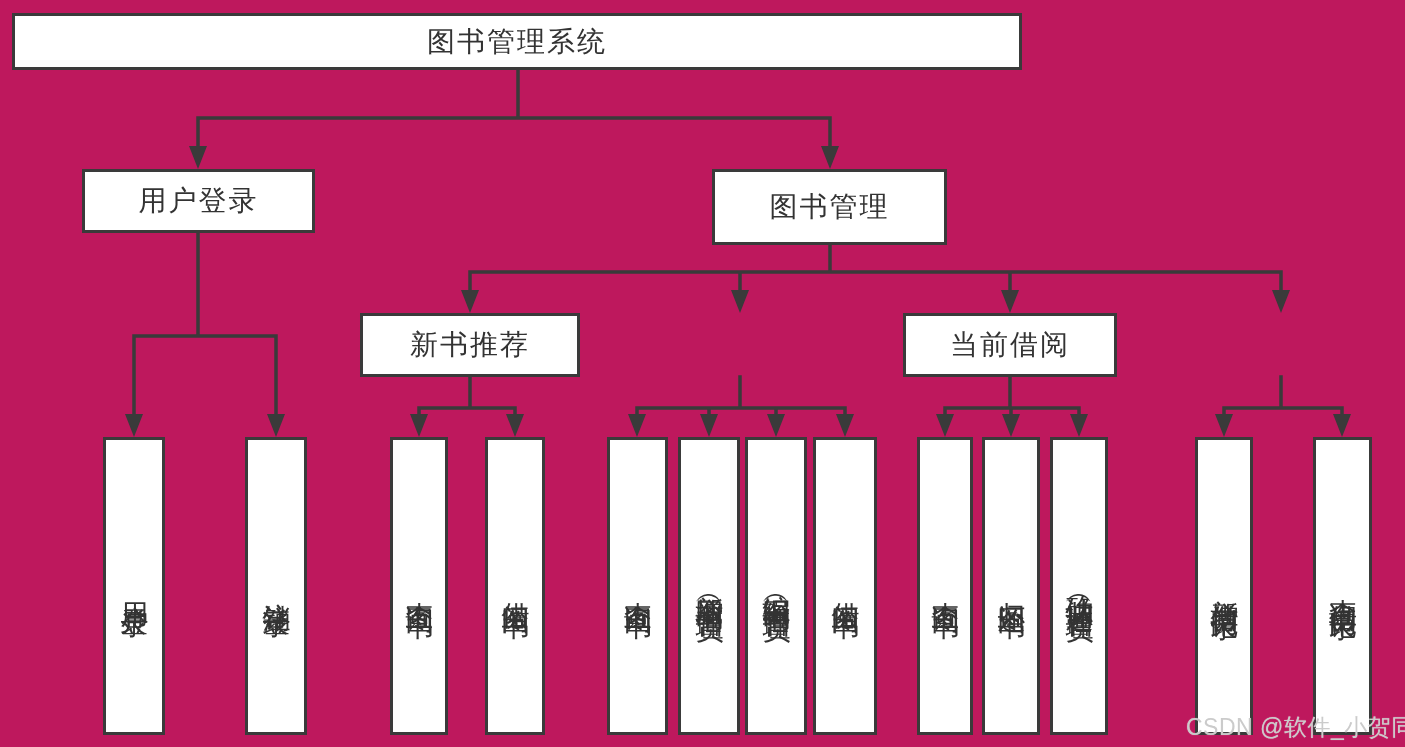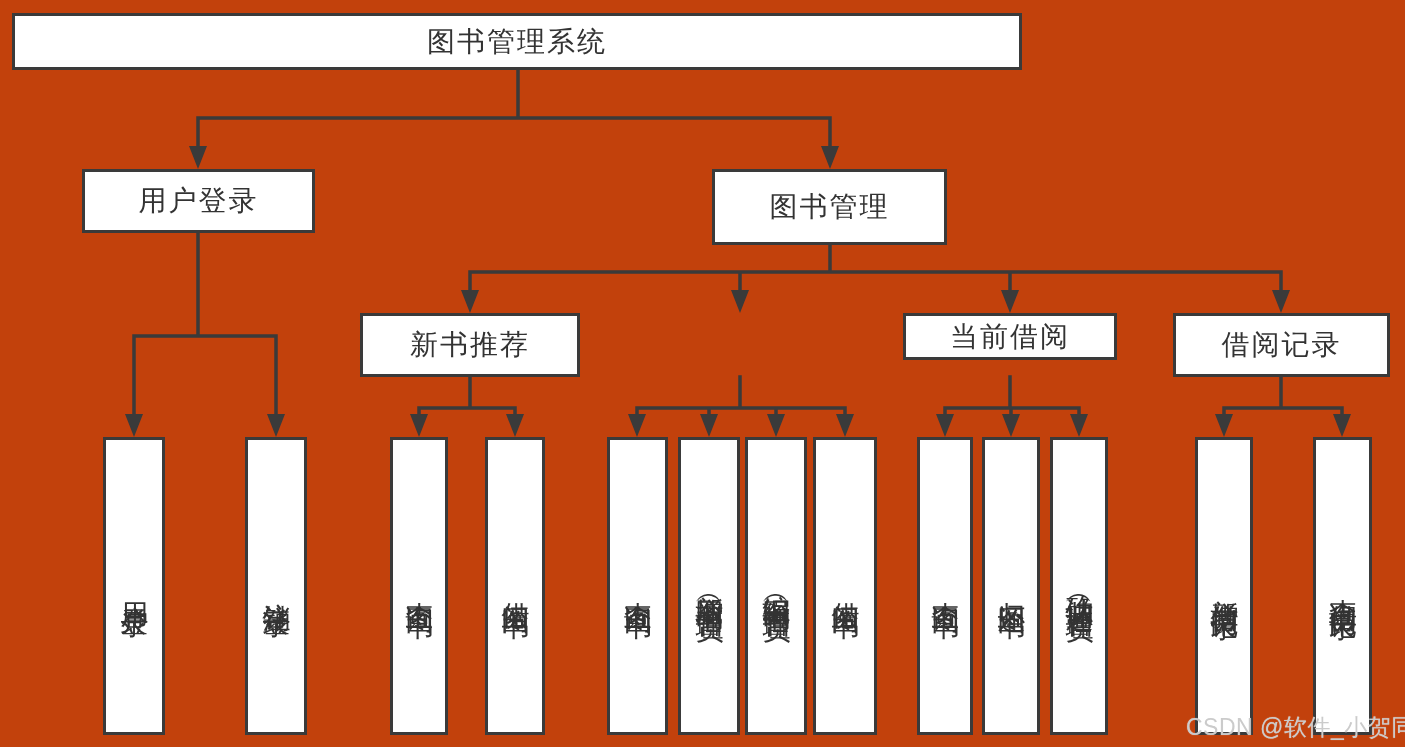--- a/index.html
+++ b/index.html
@@ -4,21 +4,21 @@
 <style>
   html, body {
     margin: 0;
     padding: 0;
     background: #ffffff;
   }
   .stage {
     position: relative;
     width: 1405px;
     height: 747px;
-    background: #c2410c;
+    background: #be185d;
     overflow: hidden;
     font-family: "Liberation Sans", sans-serif;
   }
   .stage svg {
     position: absolute;
     left: 0;
     top: 0;
     z-index: 0;
   }
   .box {
@@ -64,22 +64,21 @@
     <path d="M518,70 V118 M198,118 H830 M198,118 V150 M830,118 V150 M198,233 V336 M134,336 H276 M134,336 V418 M276,336 V418 M830,233 V272 M470,272 H1281 M470,272 V294 M740,272 V294 M1010,272 V294 M1281,272 V294 M470,377 V408 M419,408 H515 M419,408 V418 M515,408 V418 M740,377 V408 M637,408 H845 M637,408 V418 M709,408 V418 M776,408 V418 M845,408 V418 M1010,377 V408 M945,408 H1079 M945,408 V418 M1011,408 V418 M1079,408 V418 M1281,377 V408 M1224,408 H1342 M1224,408 V418 M1342,408 V418" fill="none" stroke="#3a3a3a" stroke-width="3.5" stroke-linecap="square"></path>
     <path d="M189,146 L207,146 L198,169 Z M821,146 L839,146 L830,169 Z M461,290 L479,290 L470,313 Z M731,290 L749,290 L740,313 Z M1001,290 L1019,290 L1010,313 Z M1272,290 L1290,290 L1281,313 Z M125,414 L143,414 L134,437 Z M267,414 L285,414 L276,437 Z M410,414 L428,414 L419,437 Z M506,414 L524,414 L515,437 Z M628,414 L646,414 L637,437 Z M700,414 L718,414 L709,437 Z M767,414 L785,414 L776,437 Z M836,414 L854,414 L845,437 Z M936,414 L954,414 L945,437 Z M1002,414 L1020,414 L1011,437 Z M1070,414 L1088,414 L1079,437 Z M1215,414 L1233,414 L1224,437 Z M1333,414 L1351,414 L1342,437 Z" fill="#3a3a3a" stroke="none"></path>
   </svg>
 
   <div class="box h" style="left:12px;top:13px;width:1010px;height:57px">图书管理系统</div>
 
   <div class="box h" style="left:82px;top:169px;width:233px;height:64px">用户登录</div>
   <div class="box h" style="left:712px;top:169px;width:235px;height:76px">图书管理</div>
 
   <div class="box h" style="left:360px;top:313px;width:220px;height:64px">新书推荐</div>
-  <div class="box h" style="left:903px;top:313px;width:214px;height:47px">当前借阅</div>
-  <div class="box h" style="left:1173px;top:313px;width:217px;height:64px">借阅记录</div>
+  <div class="box h" style="left:903px;top:313px;width:214px;height:64px">当前借阅</div>
 
   <div class="box v" style="left:103px;top:437px;width:62px;height:298px">用户登录</div>
   <div class="box v" style="left:245px;top:437px;width:62px;height:298px">注销登录</div>
 
   <div class="box v" style="left:390px;top:437px;width:58px;height:298px">查询图书</div>
   <div class="box v" style="left:485px;top:437px;width:60px;height:298px">借阅图书</div>
 
   <div class="box v" style="left:607px;top:437px;width:61px;height:298px">查询图书</div>
   <div class="box v" style="left:678px;top:437px;width:62px;height:298px">新增图书（管理员）</div>
   <div class="box v" style="left:745px;top:437px;width:62px;height:298px">编辑图书（管理员）</div>

